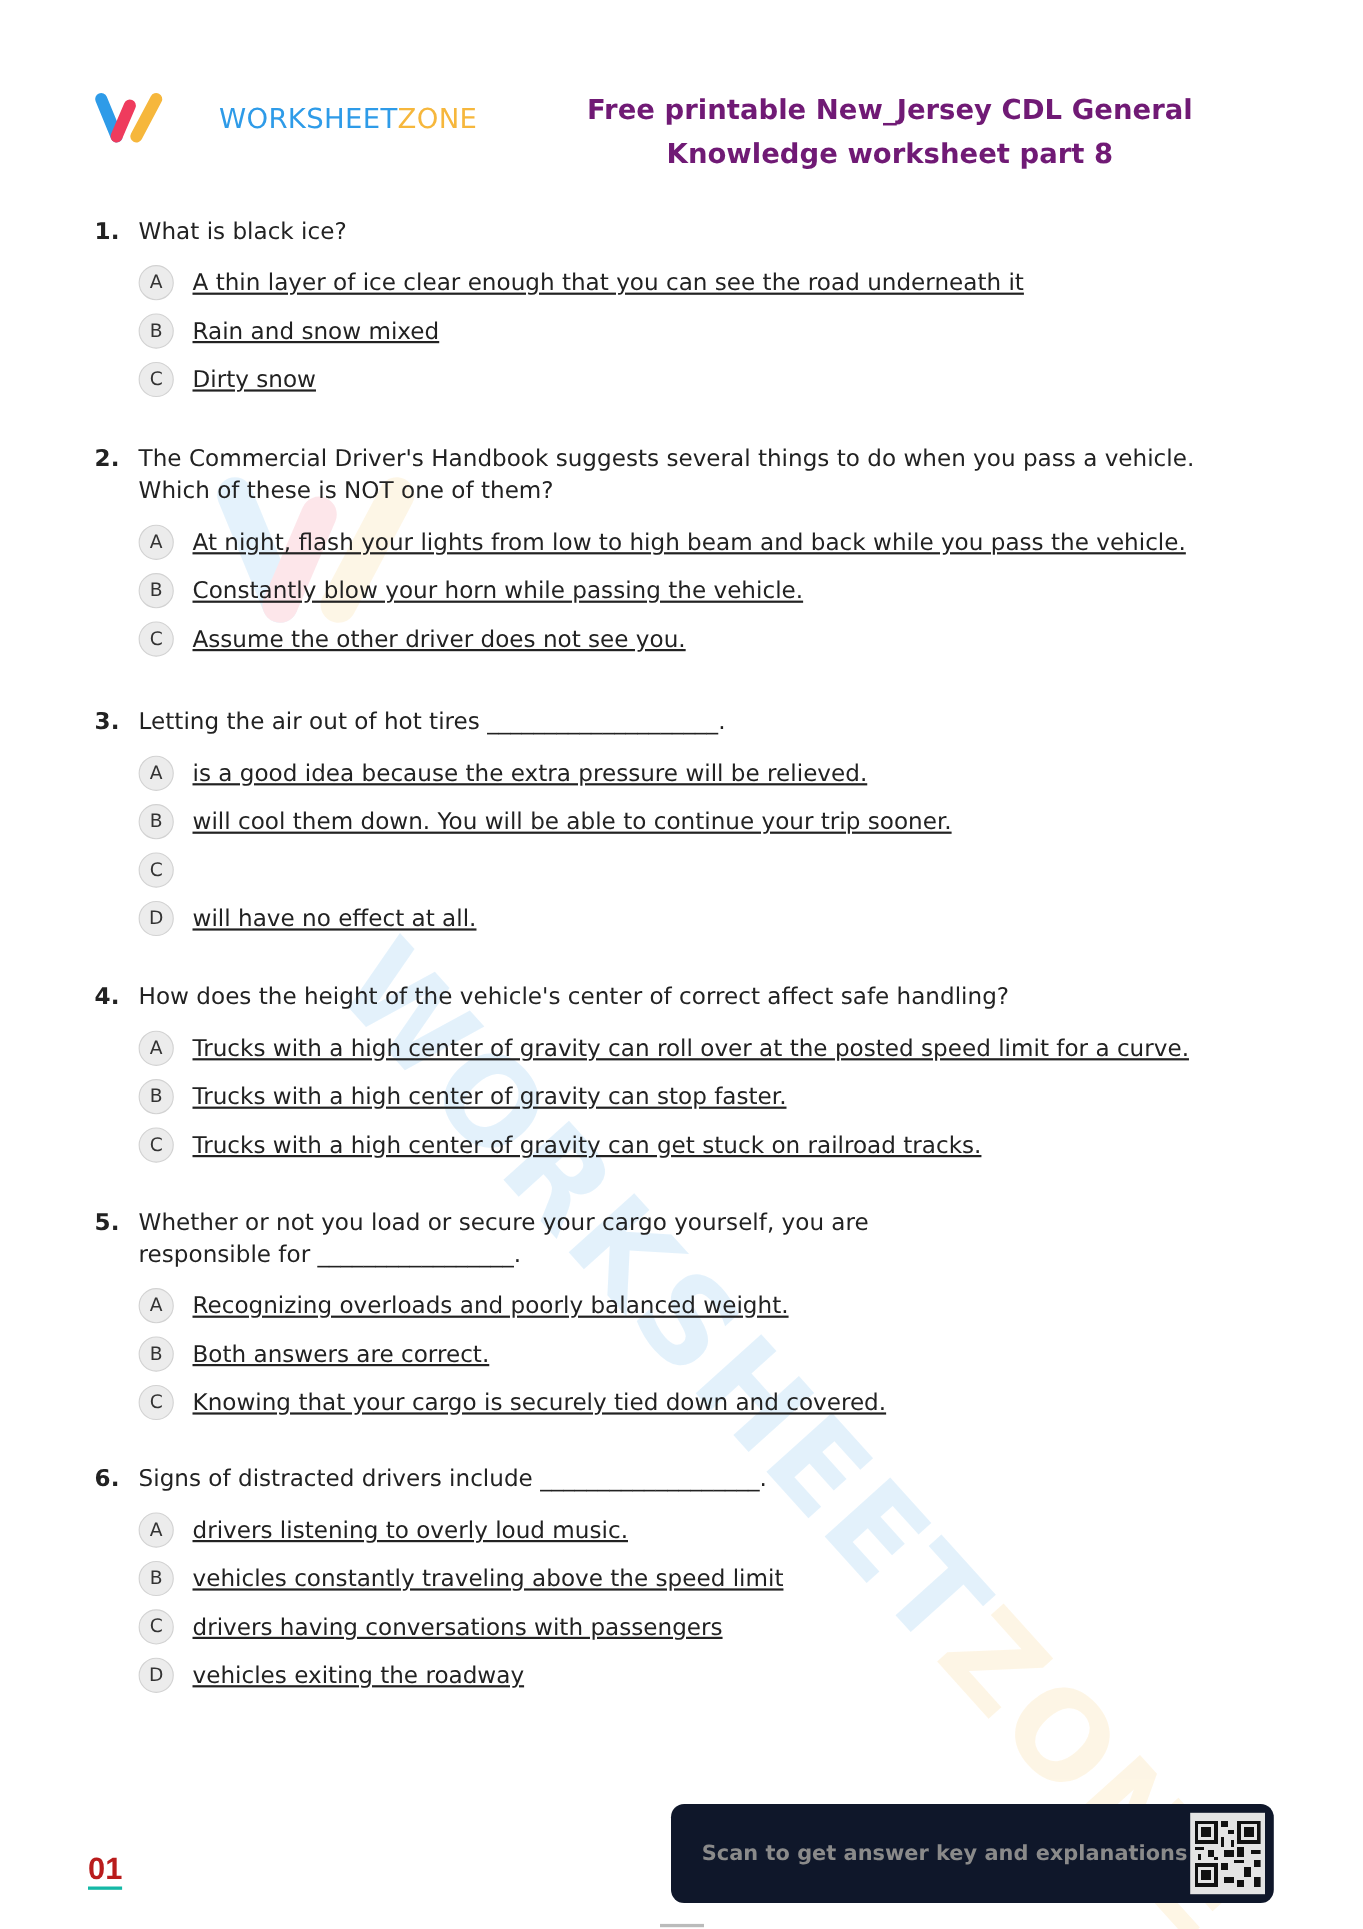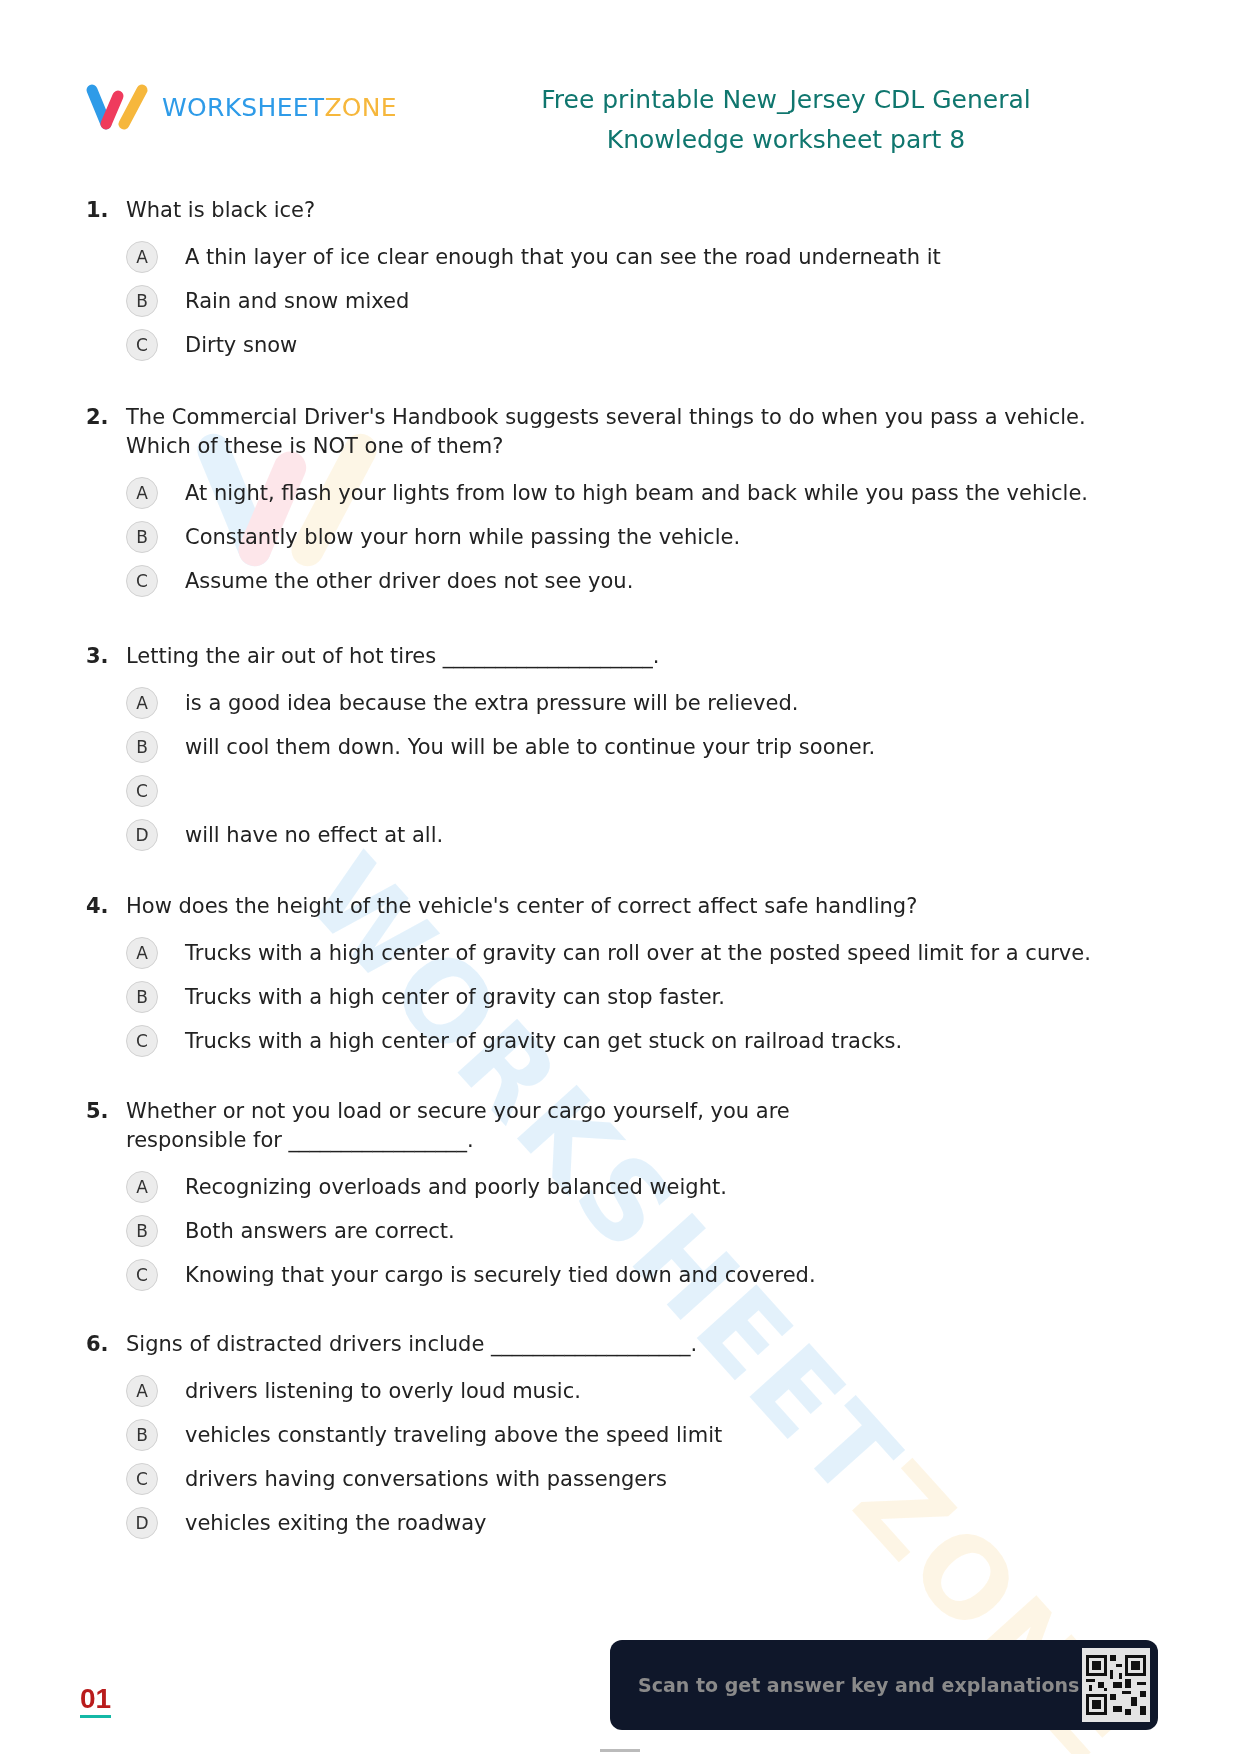--- a/index.html
+++ b/index.html
@@ -1,48 +1,48 @@
 <!DOCTYPE html>
 <html><head>
 <meta charset="utf-8">
 <style>
   html, body { margin: 0; padding: 0; background: #ffffff; }
   body {
     width: 1239px; height: 1754px; position: relative; overflow: hidden;
     font-family: "Liberation Sans", "DejaVu Sans", sans-serif; color: #222;
   }
-  .logo { position: absolute; left: 84px; top: 82px; display: flex; align-items: center; }
+  .logo { position: absolute; left: 84px; top: 82px; display: flex; align-items: center; gap: 37px; }
   .logo svg { width: 68px; height: 50px; }
   .logo-text { font-family: "DejaVu Sans", sans-serif; font-size: 25px; letter-spacing: 0.3px; margin-left: 10px; }
   .logo-text .w { color: #2e9be8; }
   .logo-text .z { color: #f6b73c; }
   .title {
-    position: absolute; left: 501px; top: 80px; width: 570px; text-align: center;
-    font-family: "DejaVu Sans", sans-serif; font-weight: normal; font-size: 25px; line-height: 40px; color: #0f766e;
+    position: absolute; left: 524px; top: 80px; width: 570px; text-align: center;
+    font-family: "DejaVu Sans", sans-serif; font-weight: bold; font-size: 25px; line-height: 40px; color: #701a75;
   }
   .watermark {
     position: absolute; left: 330px; top: 810px; transform: rotate(48deg); transform-origin: left center;
     font-family: "DejaVu Sans", sans-serif; font-weight: bold; font-size: 110px; letter-spacing: 4px;
     white-space: nowrap; opacity: 0.13; pointer-events: none;
   }
   .watermark .w { color: #2e9be8; }
   .watermark .z { color: #f6b73c; }
   .wm-logo { position: absolute; left: 190px; top: 420px; opacity: 0.12; pointer-events: none; }
   .questions { position: absolute; left: 0; top: 0; width: 100%; }
   .q { position: absolute; left: 86px; width: 1060px; }
   .q-head { display: flex; font-family: "DejaVu Sans", sans-serif; font-size: 21px; line-height: 29px; color: #222; }
   .q-num { width: 40px; font-weight: bold; flex: none; }
   .q-text { flex: 1; }
   .opt { display: flex; align-items: center; margin-left: 40px; height: 44px; }
   .opt-letter {
     width: 30px; height: 30px; border-radius: 50%; background: #ececec; border: 1px solid #d2d2d2;
     display: flex; align-items: center; justify-content: center;
     font-family: "DejaVu Sans", sans-serif; font-size: 17px; color: #333; flex: none;
   }
-  .opt-text { margin-left: 27px; font-family: "DejaVu Sans", sans-serif; font-size: 21px; color: #222; }
+  .opt-text { margin-left: 17px; font-family: "DejaVu Sans", sans-serif; font-size: 21px; color: #222; text-decoration: underline; }
   .page-num {
     position: absolute; left: 80px; top: 1683px; font-family: Liberation Sans, sans-serif;
     font-weight: bold; font-size: 28px; color: #b91c1c; border-bottom: 3px solid #14b8a6; line-height: 32px;
   }
   .scan-box {
     position: absolute; left: 610px; top: 1640px; width: 548px; height: 90px; background: #0f172a;
     border-radius: 12px; display: flex; align-items: center; font-weight: bold;
   }
   .scan-text { margin-left: 28px; font-family: "DejaVu Sans", sans-serif; font-size: 19px; color: #8a8a8a; flex: 1; }
   .qr { width: 68px; height: 74px; background: #e4e4e4; margin-right: 8px; display: flex; align-items: center; justify-content: center; }

